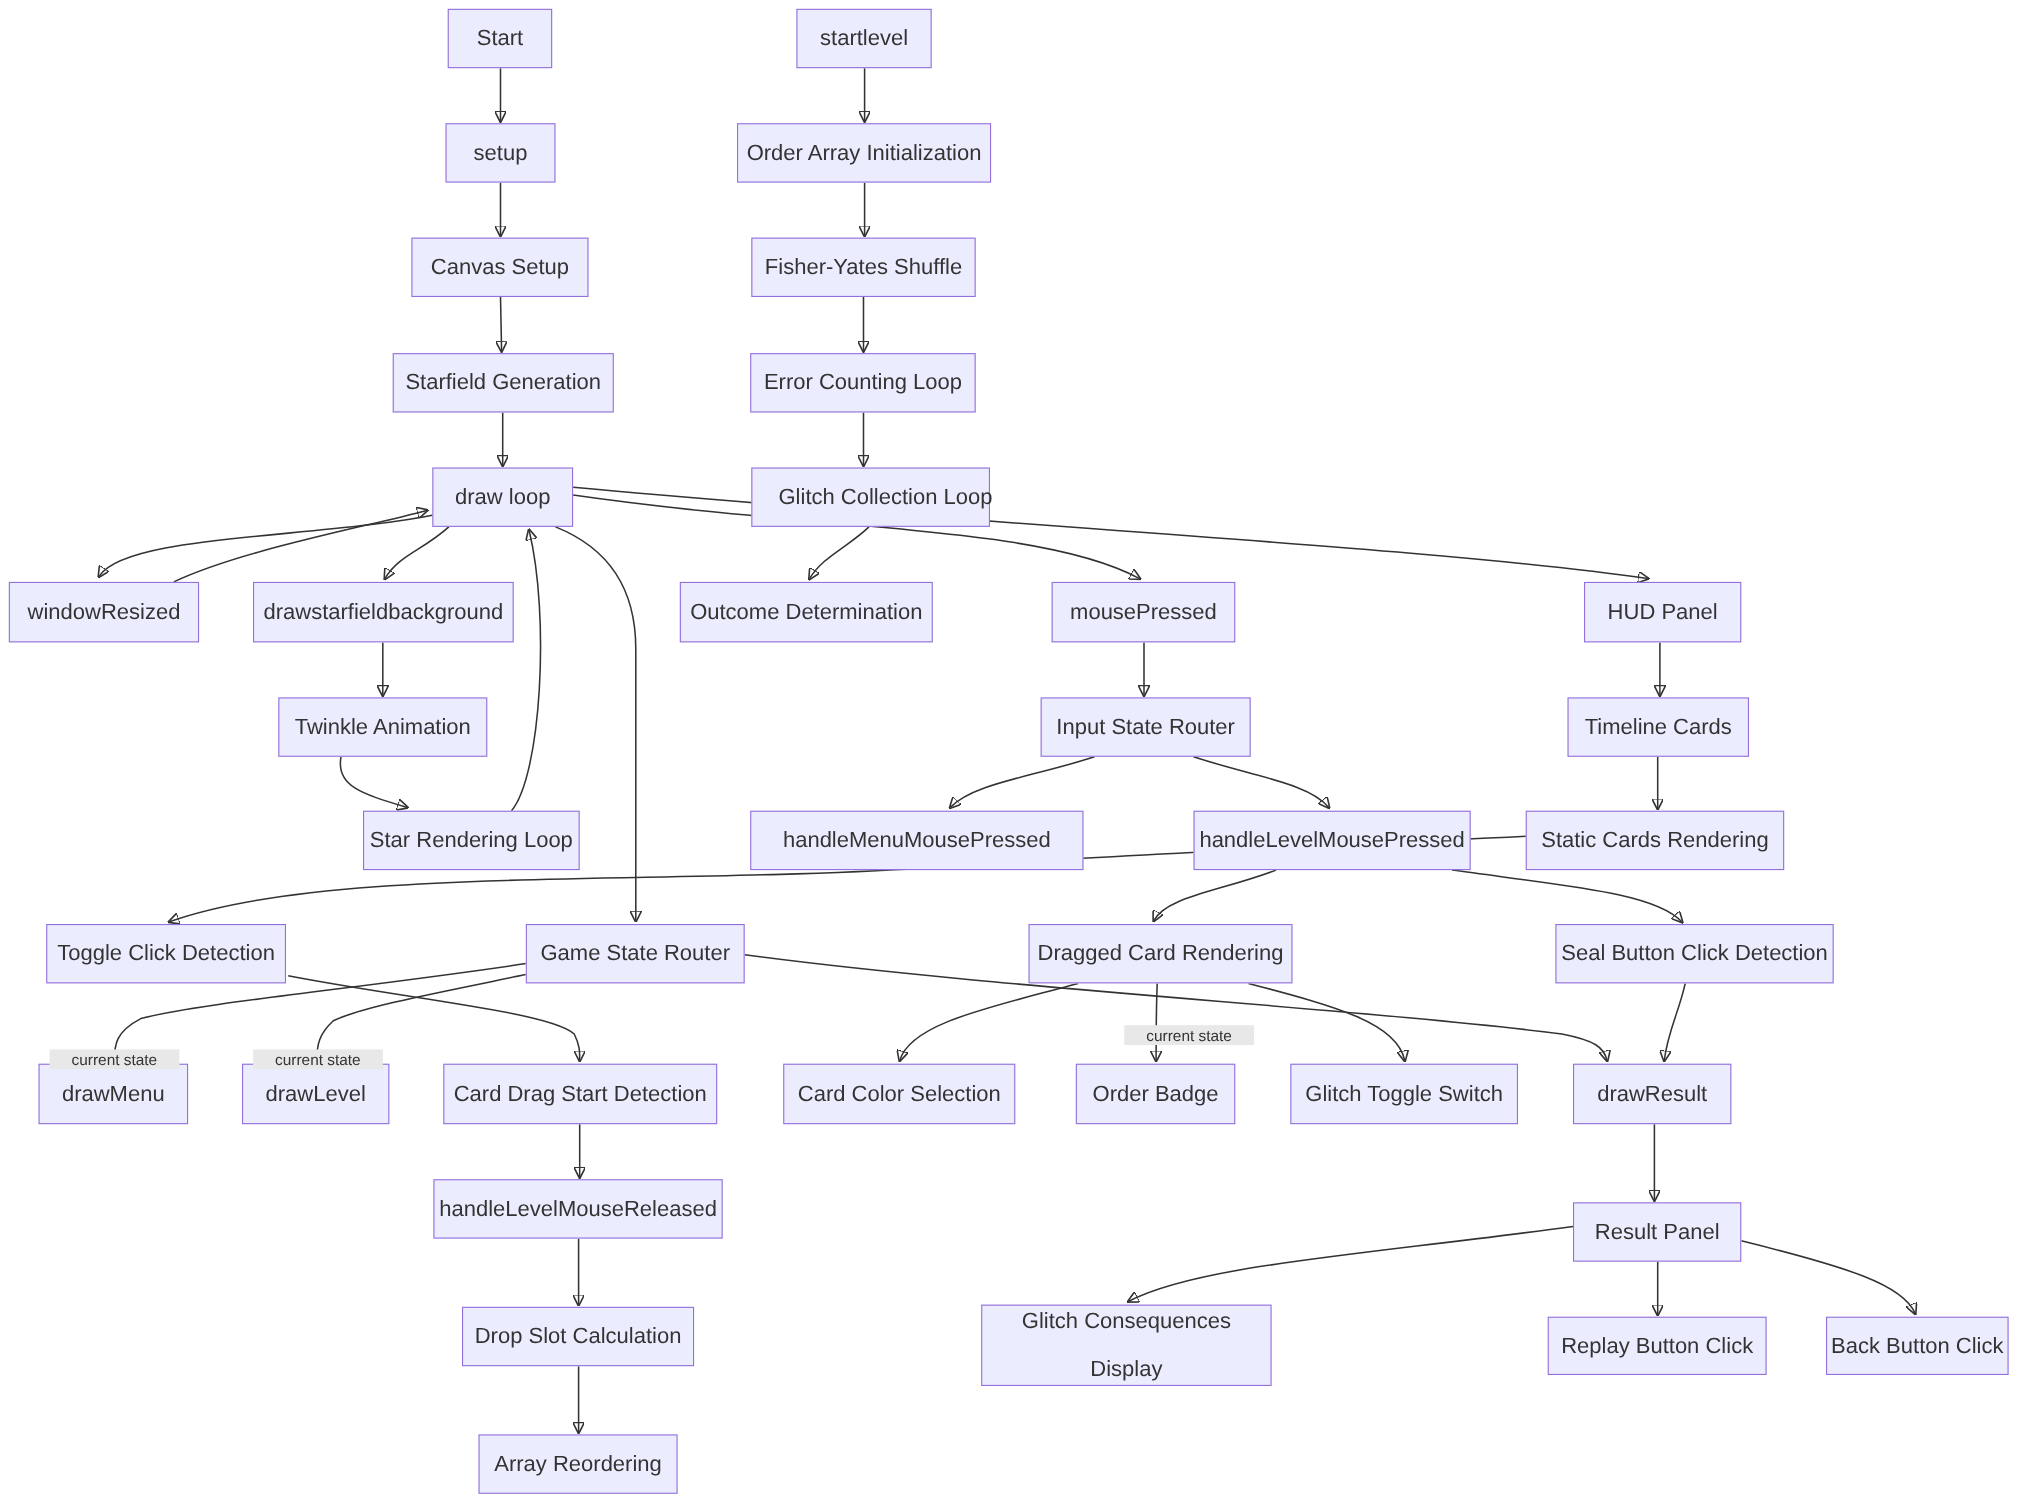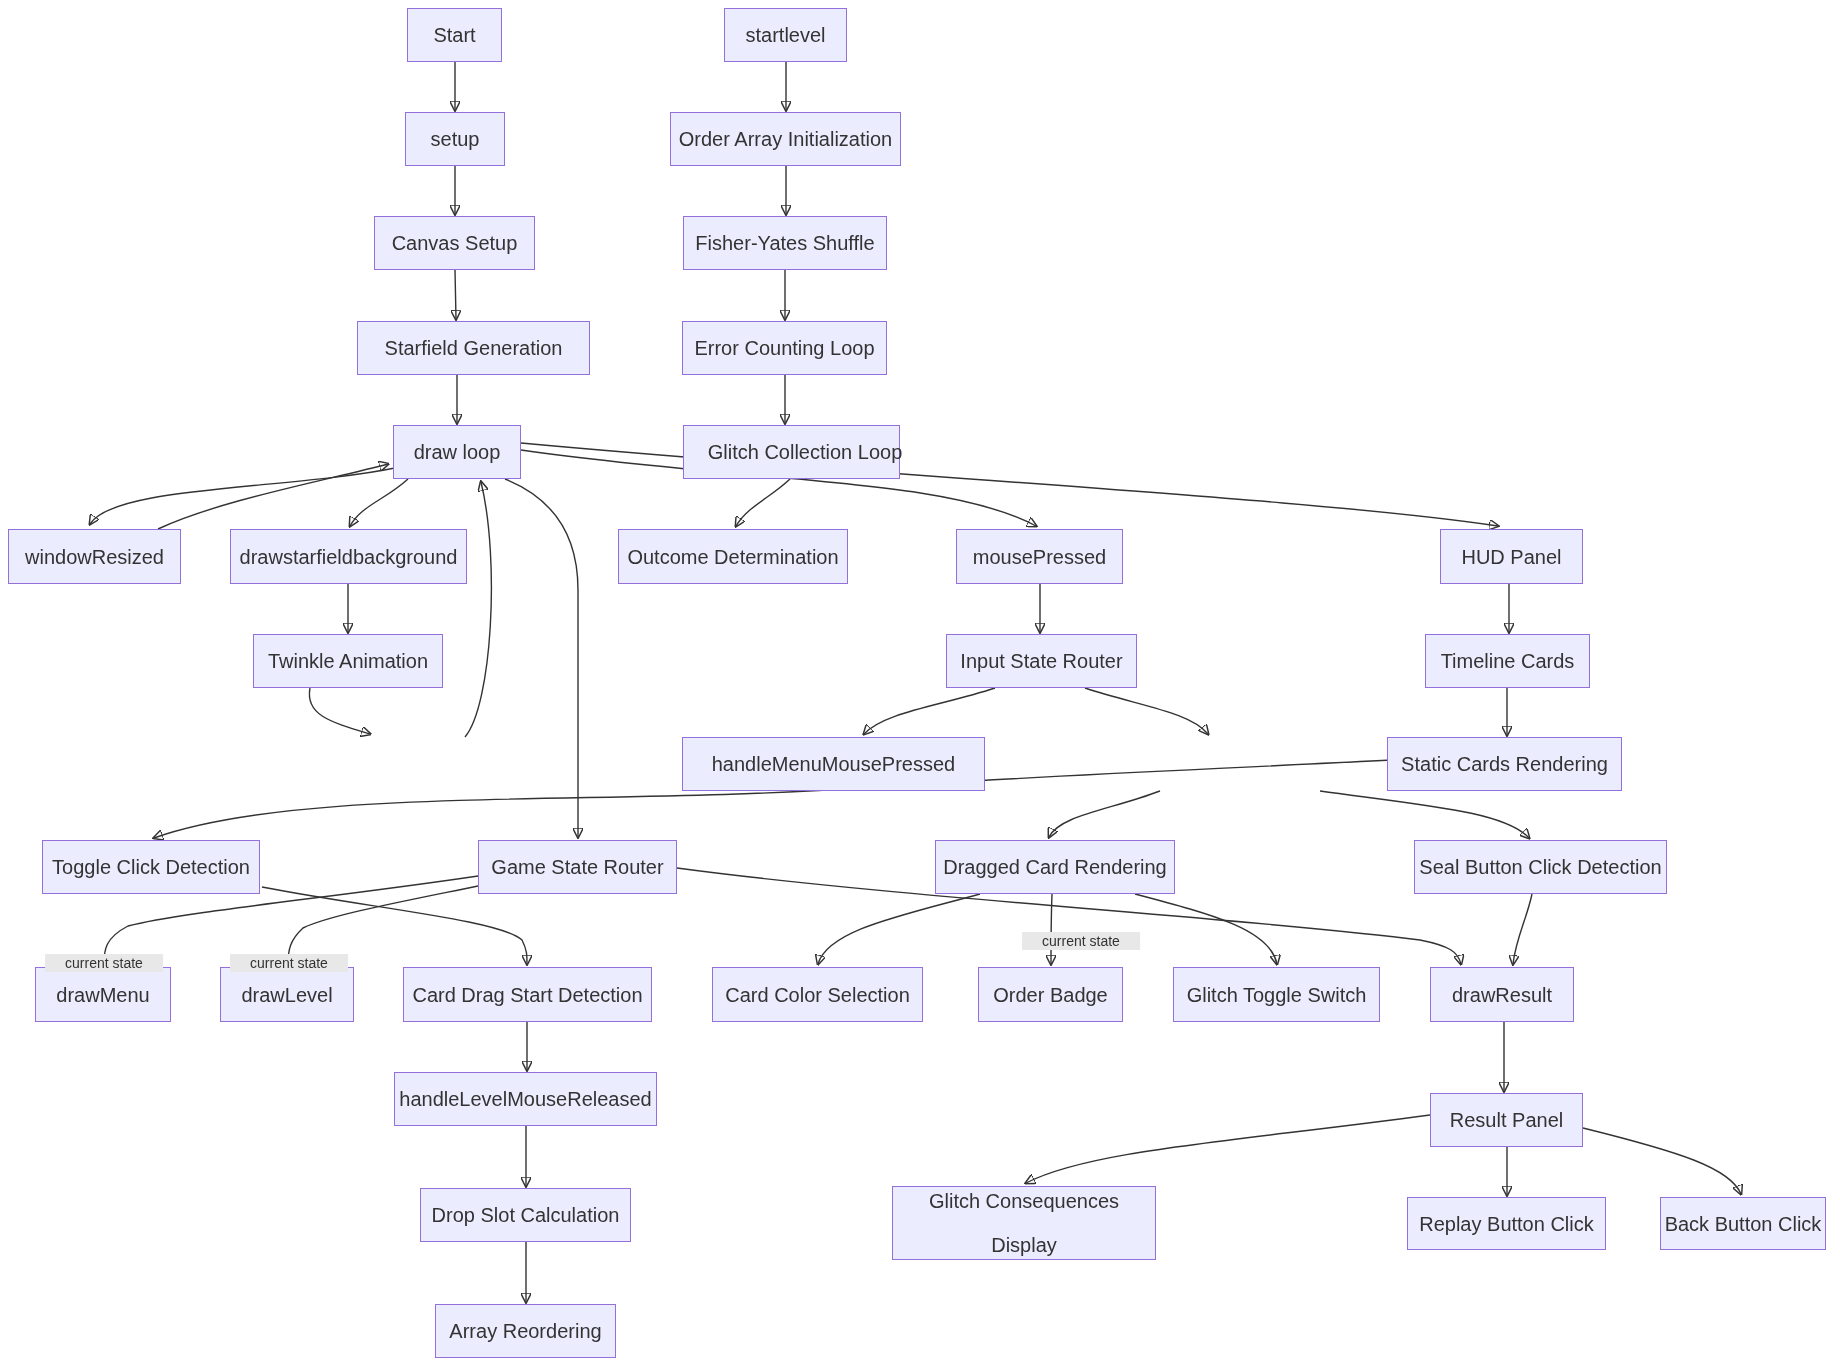--- a/index.html
+++ b/index.html
@@ -98,33 +98,35 @@
       <path d="M527,1022 L527,1070" marker-end="url(#arrow)"></path>
       <path d="M526,1126 L526,1186" marker-end="url(#arrow)"></path>
       <path d="M526,1242 L526,1302" marker-end="url(#arrow)"></path>
     </svg>
 <div class="node" style="left: 407px; top: 8px; width: 95px; height: 54px;">Start</div>
     <div class="node" style="left: 724px; top: 8px; width: 123px; height: 54px;">startlevel</div>
     <div class="node" style="left: 405px; top: 112px; width: 100px; height: 54px;">setup</div>
     <div class="node" style="left: 670px; top: 112px; width: 231px; height: 54px;">Order Array Initialization</div>
     <div class="node" style="left: 374px; top: 216px; width: 161px; height: 54px;">Canvas Setup</div>
     <div class="node" style="left: 683px; top: 216px; width: 204px; height: 54px;">Fisher-Yates Shuffle</div>
-    <div class="node" style="left: 357px; top: 321px; width: 233px; height: 54px;">Starfield Generation</div>
+    <div class="node" style="left: 357px; top: 321px; width: 201px; height: 54px;">Starfield Generation</div>
     <div class="node" style="left: 682px; top: 321px; width: 205px; height: 54px;">Error Counting Loop</div>
     <div class="node" style="left: 393px; top: 425px; width: 128px; height: 54px;">draw loop</div>
     <div class="node" style="left: 683px; top: 425px; width: 217px; height: 54px; padding-left: 27px;">Glitch Collection Loop</div>
     <div class="node" style="left: 8px; top: 529px; width: 173px; height: 55px;">windowResized</div>
     <div class="node" style="left: 230px; top: 529px; width: 237px; height: 55px;">drawstarfieldbackground</div>
     <div class="node" style="left: 618px; top: 529px; width: 230px; height: 55px;">Outcome Determination</div>
     <div class="node" style="left: 956px; top: 529px; width: 167px; height: 55px;">mousePressed</div>
     <div class="node" style="left: 1440px; top: 529px; width: 143px; height: 55px;">HUD Panel</div>
     <div class="node" style="left: 253px; top: 634px; width: 190px; height: 54px;">Twinkle Animation</div>
     <div class="node" style="left: 946px; top: 634px; width: 191px; height: 54px;">Input State Router</div>
     <div class="node" style="left: 1425px; top: 634px; width: 165px; height: 54px;">Timeline Cards</div>
+    <div class="node" style="left: 330px; top: 737px; width: 197px; height: 54px;">Star Rendering Loop</div>
     <div class="node" style="left: 682px; top: 737px; width: 303px; height: 54px;">handleMenuMousePressed</div>
+    <div class="node" style="left: 1085px; top: 737px; width: 252px; height: 54px;">handleLevelMousePressed</div>
     <div class="node" style="left: 1387px; top: 737px; width: 235px; height: 54px;">Static Cards Rendering</div>
     <div class="node" style="left: 42px; top: 840px; width: 218px; height: 54px;">Toggle Click Detection</div>
     <div class="node" style="left: 478px; top: 840px; width: 199px; height: 54px;">Game State Router</div>
     <div class="node" style="left: 935px; top: 840px; width: 240px; height: 54px;">Dragged Card Rendering</div>
     <div class="node" style="left: 1414px; top: 840px; width: 253px; height: 54px;">Seal Button Click Detection</div>
     <div class="node" style="left: 35px; top: 967px; width: 136px; height: 55px;">drawMenu</div>
     <div class="node" style="left: 220px; top: 967px; width: 134px; height: 55px;">drawLevel</div>
     <div class="node" style="left: 403px; top: 967px; width: 249px; height: 55px;">Card Drag Start Detection</div>
     <div class="node" style="left: 712px; top: 967px; width: 211px; height: 55px;">Card Color Selection</div>
     <div class="node" style="left: 978px; top: 967px; width: 145px; height: 55px;">Order Badge</div>

